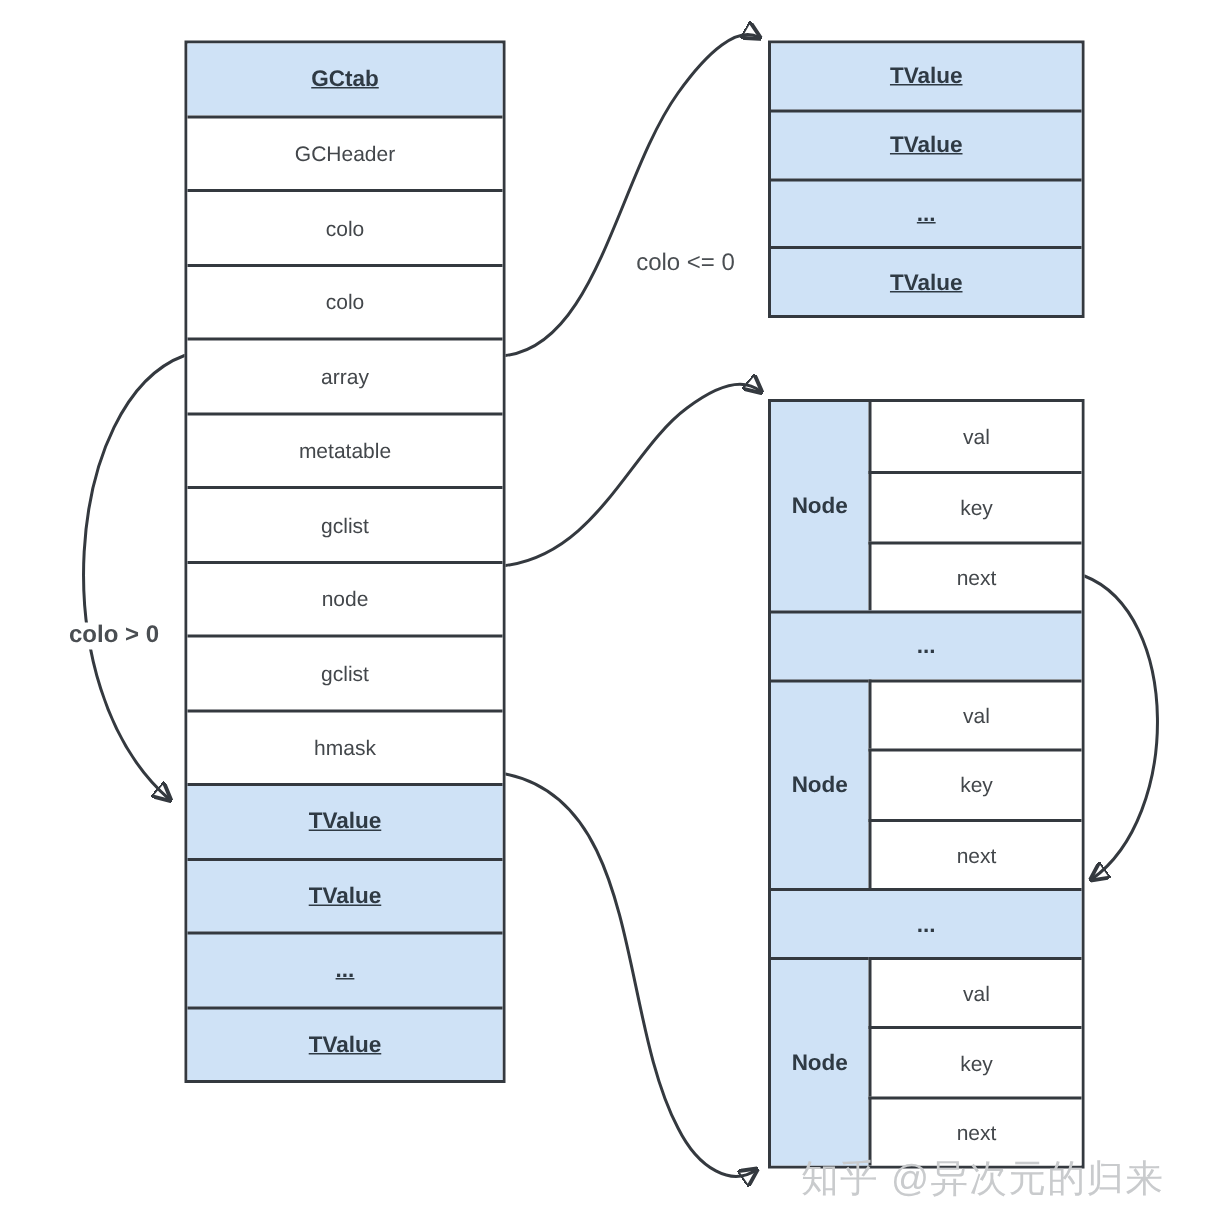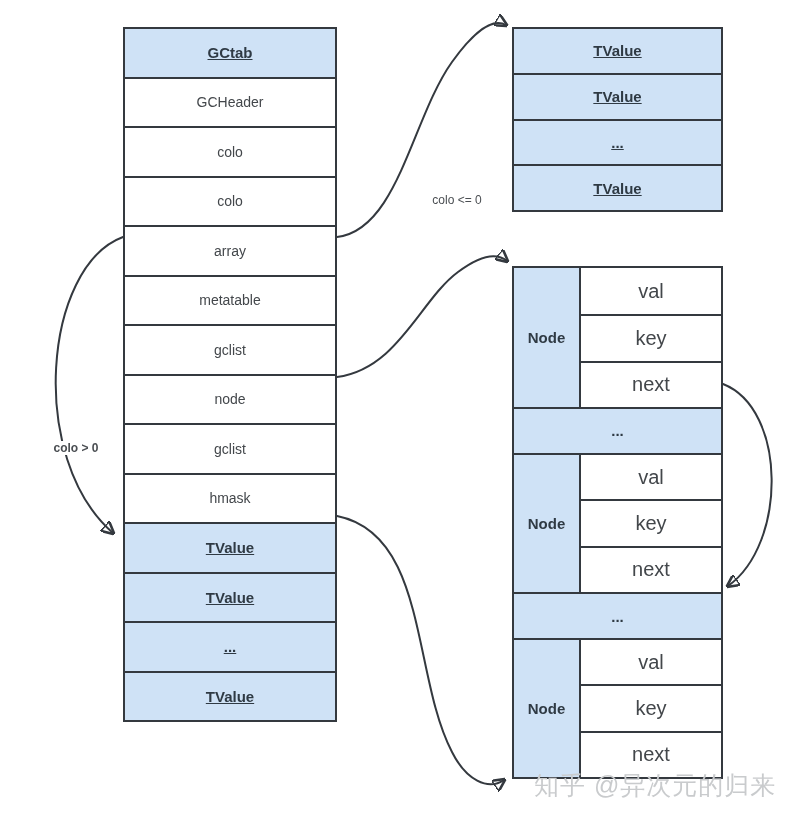--- a/index.html
+++ b/index.html
@@ -26,29 +26,29 @@
   .hl{background:var(--hl);}
   .b{font-weight:bold;color:var(--btxt);font-size:15px;text-decoration:underline;}
   
   .node-tbl{
     position:absolute;left:512px;top:266px;width:211px;height:513px;
     display:grid;grid-template-columns:65px 1fr;grid-template-rows:repeat(11,1fr);
     border:2px solid var(--bd);box-sizing:border-box;background:#fff;
   }
   .nc{
     display:flex;align-items:center;justify-content:center;
-    font-size:20px;color:var(--txt);border-top:2px solid var(--bd);background:#fff;
+    font-size:14px;color:var(--txt);border-top:2px solid var(--bd);background:#fff;
   }
   .nc.col2{border-left:2px solid var(--bd);}
   .nc.first{border-top:none;}
   .nlabel{background:var(--hl);font-weight:bold;font-size:15px;color:var(--btxt);}
   .sep{grid-column:1 / span 2;background:var(--hl);font-weight:bold;color:var(--btxt);font-size:15px;}
   .edge-label{
-    position:absolute;font-size:12px;color:#4a4e52;white-space:nowrap;
-    transform:translate(-50%,-50%);background:#fff;padding:0 2px;margin-top:24px;
+    position:absolute;font-size:16px;color:#4a4e52;white-space:nowrap;
+    transform:translate(-50%,-50%);background:#fff;padding:0 2px;
   }
   .watermark{
     position:absolute;left:534px;top:769px;font-size:25px;color:#c9cbcd;
     letter-spacing:1px;white-space:nowrap;
   }
   svg.overlay{position:absolute;left:0;top:0;pointer-events:none;}
   svg.overlay path{fill:none;stroke:var(--bd);stroke-width:2;stroke-linecap:round;}
 </style>
 </head>
 <body>

